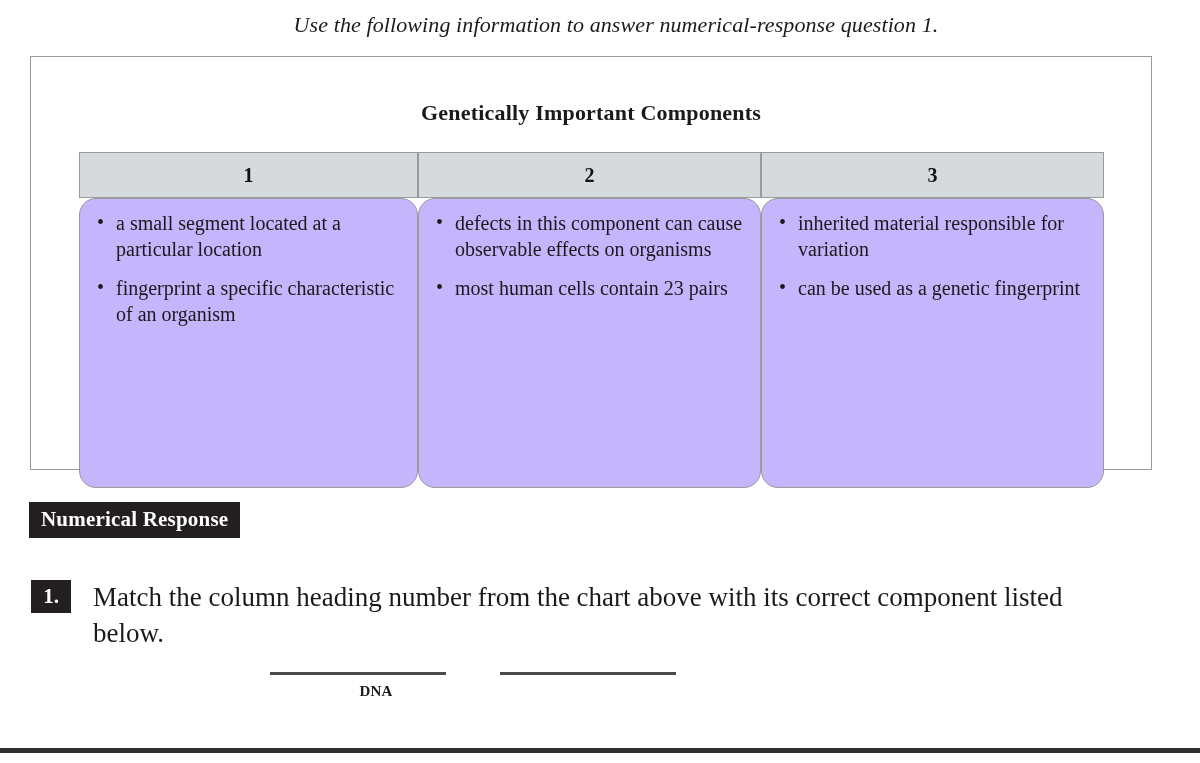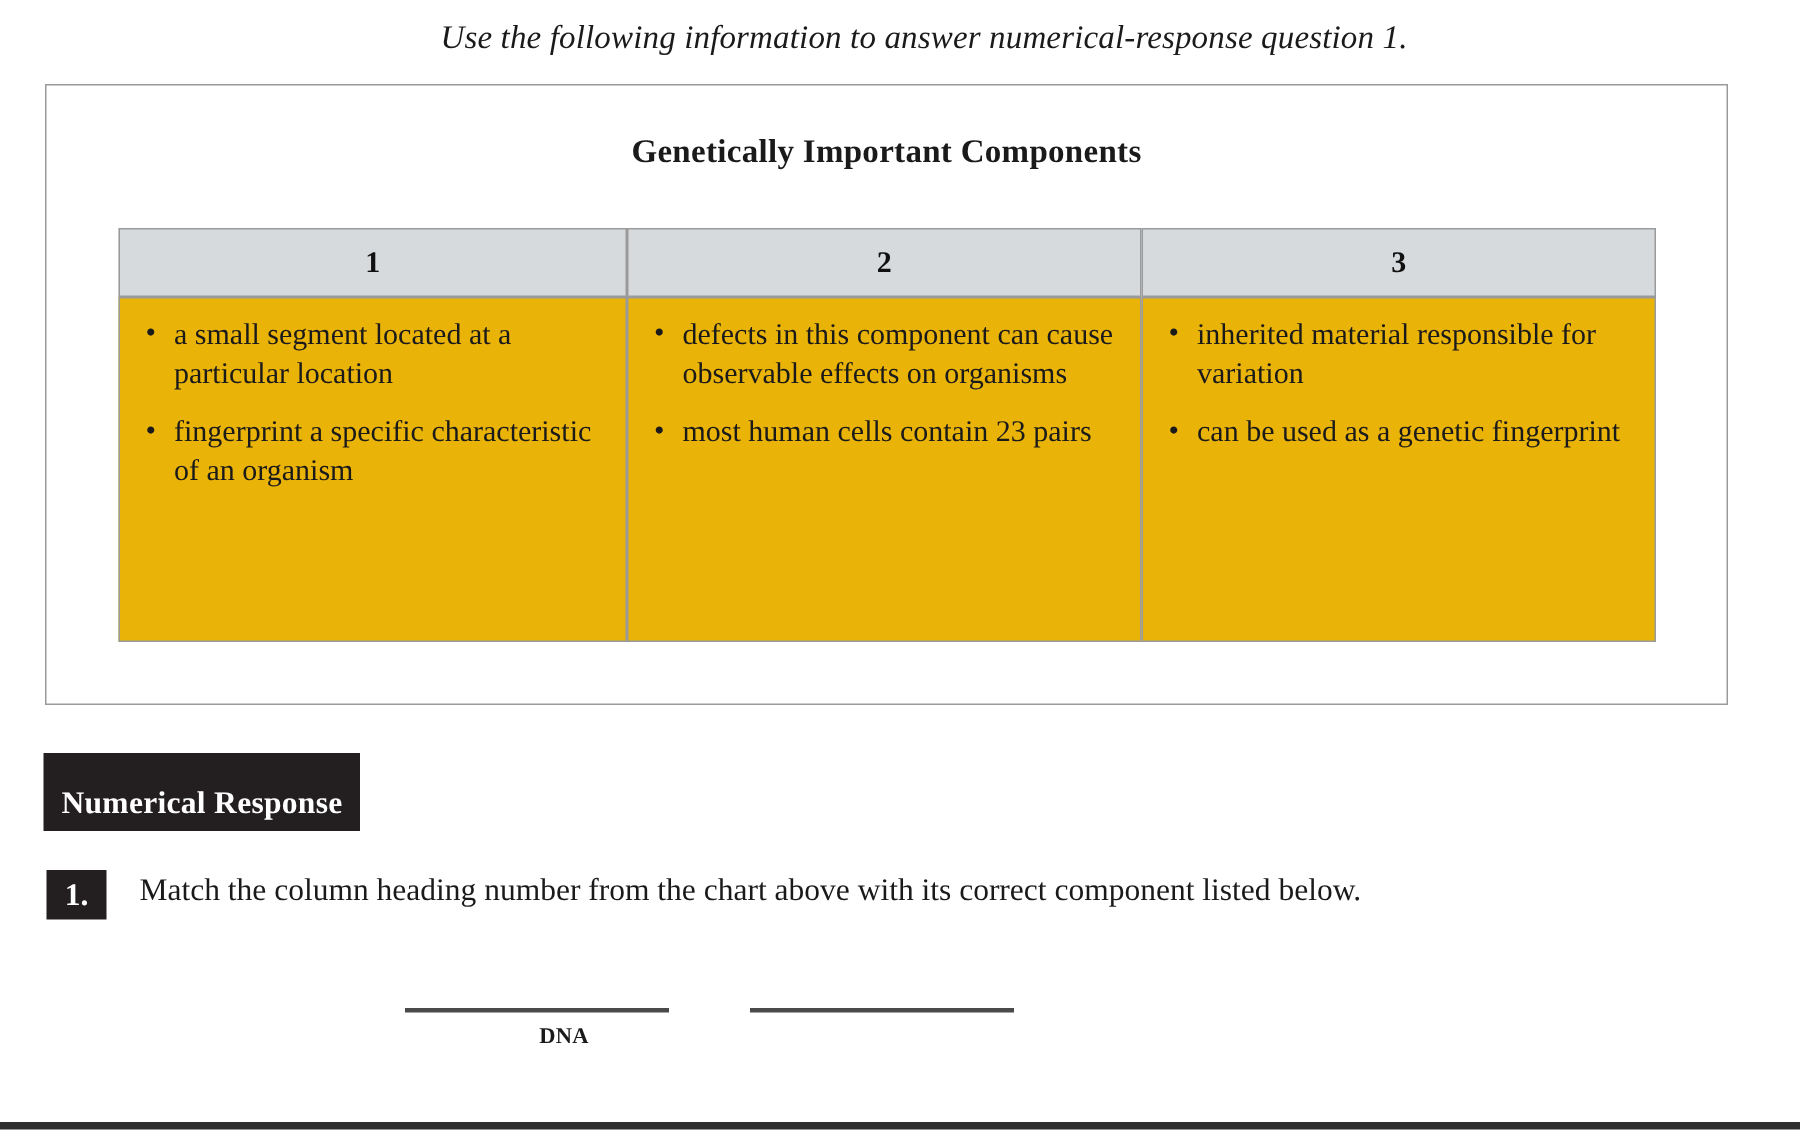--- a/index.html
+++ b/index.html
@@ -39,21 +39,21 @@
     height: 414px;
     border: 1px solid #9a9a9a;
     box-sizing: border-box;
     background: #fff;
   }
 
   .stimulus-title {
     text-align: center;
     font-weight: bold;
     font-size: 22px;
-    margin-top: 31px;
+    margin-top: 43px;
     letter-spacing: 0.2px;
   }
 
   
   .components-table {
     position: absolute;
     left: 48px;
     top: 95px;
     width: 1025px;
     border-collapse: separate;
@@ -69,23 +69,24 @@
   .components-table th {
     background: #d6dadd;
     height: 46px;
     font-size: 20px;
     font-weight: bold;
     text-align: center;
     vertical-align: middle;
     color: #111;
   }
   .components-table td {
-    height: 230px;
+    height: 290px;
     padding: 12px 14px 10px 14px;
-    background: #eab308;
+    background: #c4b5fd;
+    border-radius: 17px;
   }
   .components-table th.col-a, .components-table td.col-a { width: 339px; }
   .components-table th.col-b, .components-table td.col-b { width: 343px; }
   .components-table th.col-c, .components-table td.col-c { width: 343px; }
 
   ul.bullets {
     list-style: none;
     margin: 0;
     padding: 0;
   }
@@ -108,21 +109,21 @@
 
   
   .nr-banner {
     position: absolute;
     left: 29px;
     top: 502px;
     background: #231f20;
     color: #ffffff;
     font-weight: bold;
     font-size: 21px;
-    padding: 22px 12px 8px 12px;
+    padding: 6px 12px 8px 12px;
     letter-spacing: 0.2px;
     line-height: 1.05;
   }
 
   
   .question-row {
     position: absolute;
     left: 31px;
     top: 580px;
     width: 1130px;
@@ -137,21 +138,21 @@
     width: 40px;
     height: 33px;
     display: flex;
     align-items: center;
     justify-content: center;
     flex: 0 0 auto;
     box-sizing: border-box;
   }
   .q-text {
     margin-left: 22px;
-    font-size: 21px;
+    font-size: 27px;
     line-height: 1.32;
     max-width: 1040px;
   }
 
   
   .answer-area {
     position: absolute;
     top: 672px;
     left: 262px;
     width: 660px;

